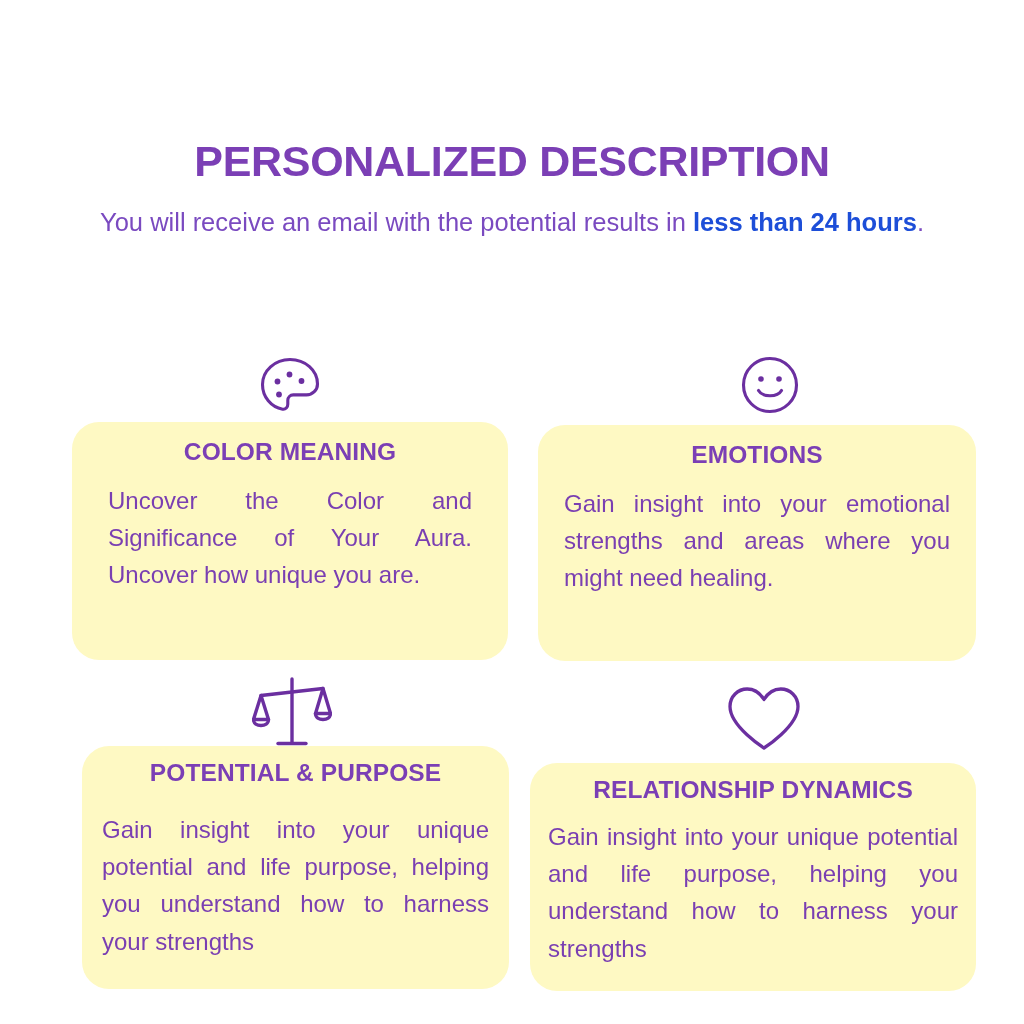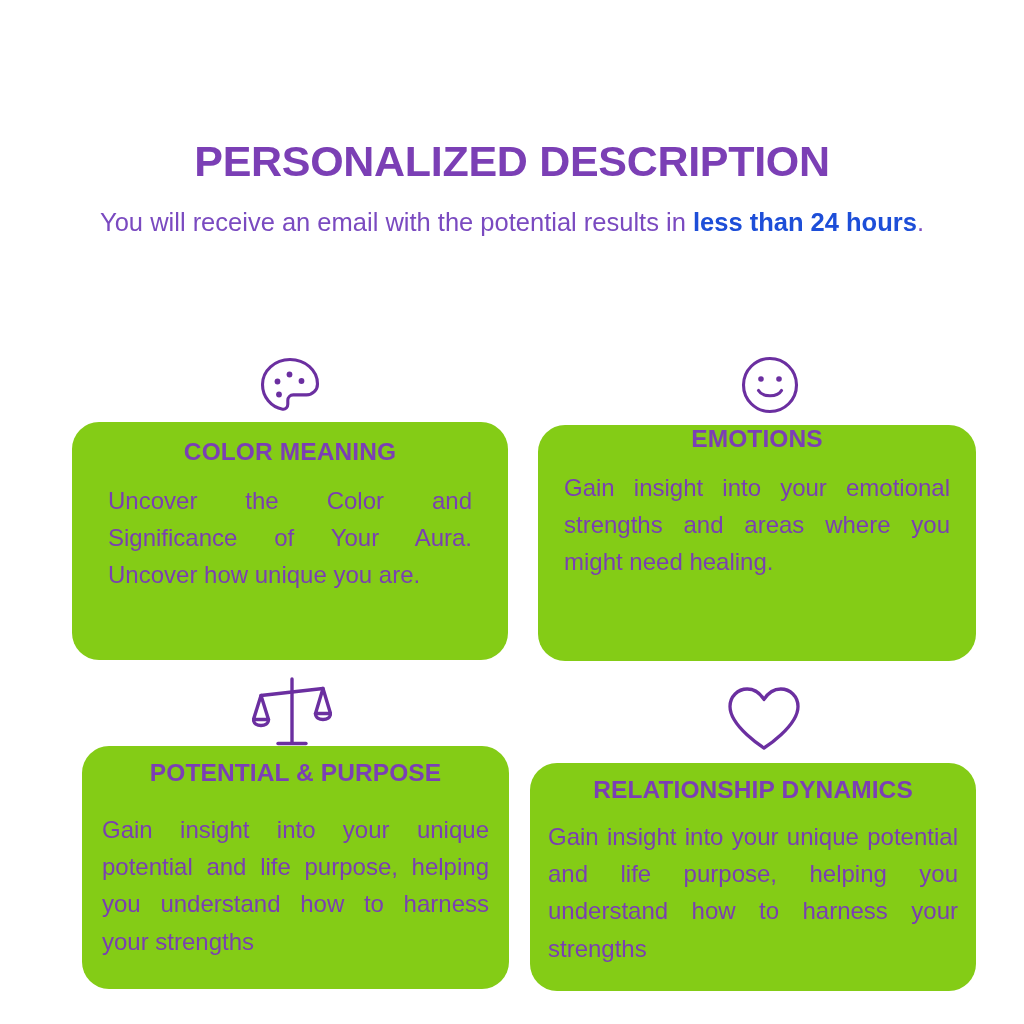--- a/index.html
+++ b/index.html
@@ -49,21 +49,21 @@
     font-weight: 400;
   }
   .subtitle b {
     font-weight: 700;
     color: #1d4ed8;
   }
 
   
   .card {
     position: absolute;
-    background: #84cc16;
+    background: #fef9c3;
     border-radius: 27px;
     box-sizing: border-box;
   }
   .card-title {
     text-align: center;
     font-size: 24.5px;
     font-weight: 700;
     color: #7B3FB5;
     text-transform: uppercase;
     letter-spacing: 0.1px;
@@ -82,21 +82,21 @@
 
   
   #card-color-meaning {
     left: 72px;  top: 422px;  width: 436px; height: 238px;
     padding: 16px 36px 0 36px;
   }
   #card-color-meaning .card-title { margin-bottom: 16px; }
 
   #card-emotions {
     left: 538px; top: 425px;  width: 438px; height: 236px;
-    padding: 0 26px 0 26px;
+    padding: 16px 26px 0 26px;
   }
   #card-emotions .card-title { margin-bottom: 16px; }
 
   #card-potential {
     left: 82px;  top: 746px;  width: 427px; height: 243px;
     padding: 13px 20px 0 20px;
   }
   #card-potential .card-title { margin-bottom: 24px; }
 
   #card-relationship {

